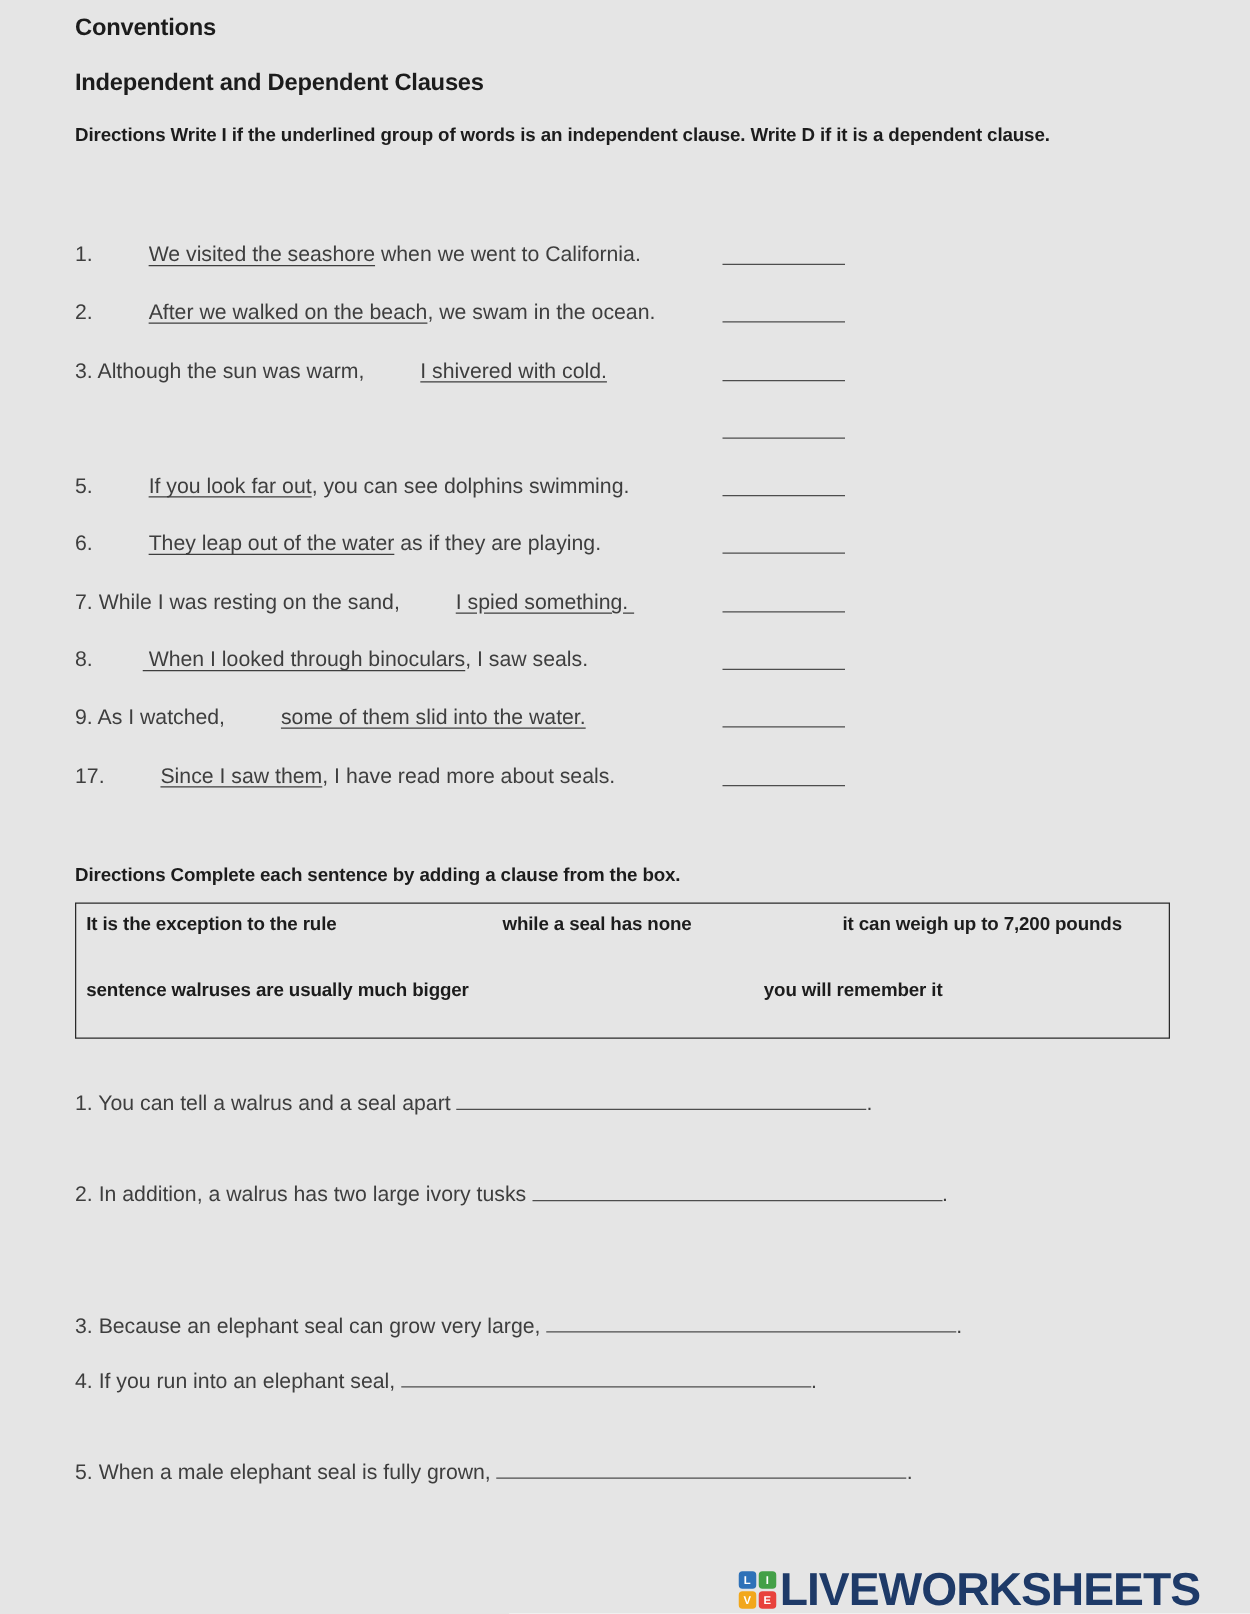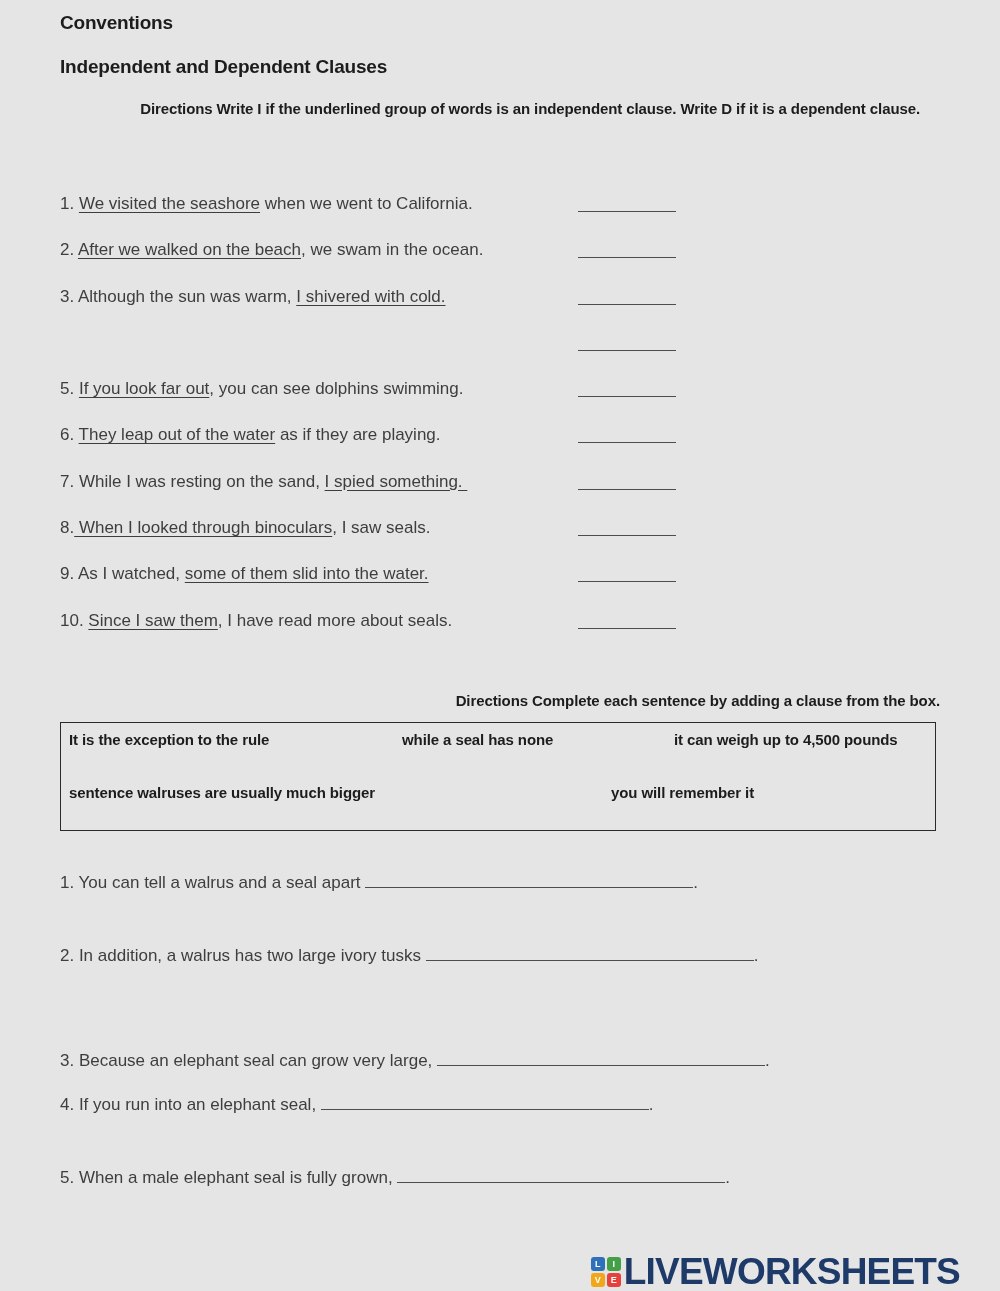--- a/index.html
+++ b/index.html
@@ -15,31 +15,31 @@
     position:absolute;left:60px;top:12px;
     font-size:19px;font-weight:bold;color:#1c1c1c;letter-spacing:-0.2px;
   }
   .h2{
     position:absolute;left:60px;top:56px;
     font-size:19px;font-weight:bold;color:#1c1c1c;letter-spacing:-0.2px;text-align:center;
   }
   .directions{
     position:absolute;left:60px;
     font-size:15px;font-weight:bold;color:#1c1c1c;
-    line-height:21px;letter-spacing:-0.1px;text-align:right;
+    line-height:21px;letter-spacing:-0.1px;
   }
   .dir1{top:98px;width:860px;}
   .dir2{top:690px;width:880px;}
   .s1{position:absolute;left:60px;top:193px;width:900px;}
   .q-row{
     position:relative;height:46.3px;
     font-size:17px;color:#3e3e3e;line-height:22px;
     white-space:nowrap;
   }
-  .u{text-decoration:underline;text-underline-offset:3px;}
+  .u{text-decoration:underline;text-underline-offset:3px;margin-left:40px;}
   .answer-blank{
     position:absolute;left:518px;top:3px;
     width:98px;height:15px;
     border-bottom:1.6px solid #4d4d4d;
   }
   .clause-box{
     position:absolute;left:60px;top:722px;
     width:874px;height:107px;
     border:1.6px solid #2a2a2a;
     font-size:15px;font-weight:bold;color:#1c1c1c;letter-spacing:-0.1px;
@@ -128,31 +128,31 @@
     </div>
     <div class="q-row">
       <span><span>8.</span><span class="u">&nbsp;When I looked through binoculars</span><span>, I saw seals.</span></span>
       <span class="answer-blank"></span>
     </div>
     <div class="q-row">
       <span><span>9. As I watched, </span><span class="u">some of them slid into the water.</span><span></span></span>
       <span class="answer-blank"></span>
     </div>
     <div class="q-row">
-      <span><span>10. </span><span class="u">Since I saw them</span><span>, I have read more about seals.</span></span>
+      <span><span>17. </span><span class="u">Since I saw them</span><span>, I have read more about seals.</span></span>
       <span class="answer-blank"></span>
     </div>
   </div>
 
   <div class="directions dir2">Directions Complete each sentence by adding a clause from the box.</div>
 
   <div class="clause-box">
     <span class="box-phrase bp-r1c1">It is the exception to the rule</span>
     <span class="box-phrase bp-r1c2">while a seal has none</span>
-    <span class="box-phrase bp-r1c3">it can weigh up to 4,500 pounds</span>
+    <span class="box-phrase bp-r1c3">it can weigh up to 7,200 pounds</span>
     <span class="box-phrase bp-r2c1">sentence walruses are usually much bigger</span>
     <span class="box-phrase bp-r2c2">you will remember it</span>
   </div>
 
   <div class="c-row c1">
     <span>1. You can tell a walrus and a seal apart </span><span class="long-blank"></span><span>.</span>
   </div>
   <div class="c-row c2">
     <span>2. In addition, a walrus has two large ivory tusks </span><span class="long-blank"></span><span>.</span>
   </div>

